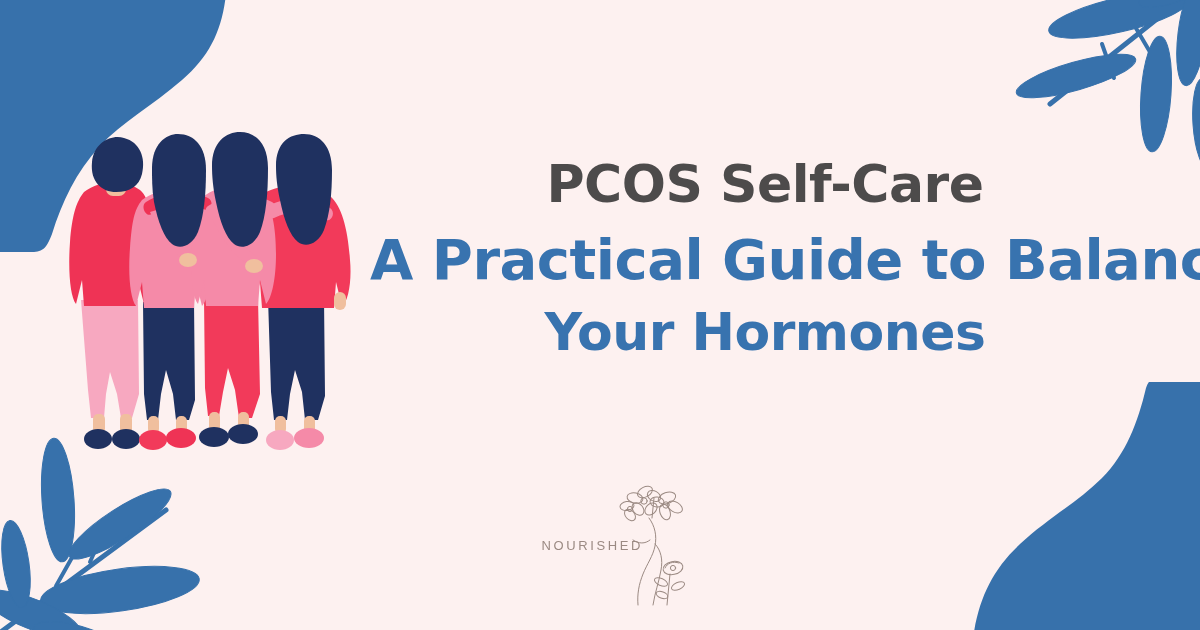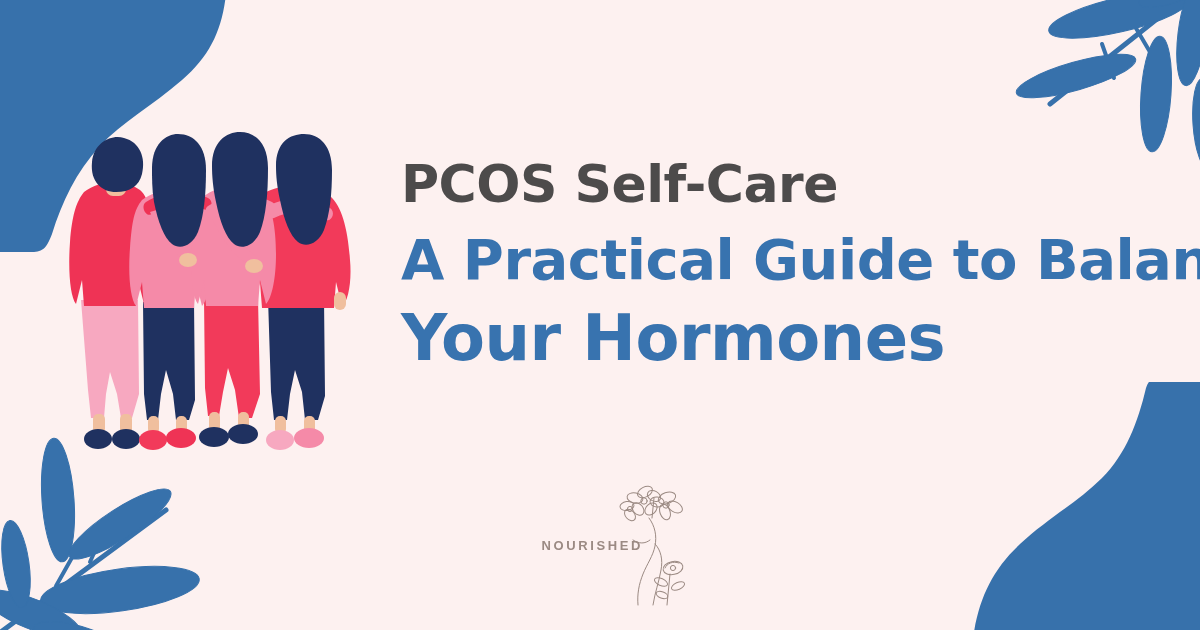--- a/index.html
+++ b/index.html
@@ -37,60 +37,59 @@
     width: 300px;
     height: 330px;
   }
 
   
   #headline {
     position: absolute;
     left: 370px;
     top: 158px;
     width: 790px;
-    margin-left: 31px;
+    text-align: center;
   }
   .hl-line {
     font-family: "DejaVu Sans", sans-serif;
     font-weight: bold;
     letter-spacing: -0.5px;
     line-height: 1.02;
     white-space: nowrap;
   }
   #hl-1 {
     font-size: 52px;
     color: #4d4b4b;
     margin-bottom: 20px;
   }
   #hl-2 {
     font-size: 56px;
     color: #3873af;
     margin-bottom: 18px;
   }
   #hl-3 {
-    font-size: 64px;
+    font-size: 52px;
     color: #3873af;
   }
 
   
   #logo {
     position: absolute;
     left: 0;
     right: 0;
     bottom: 22px;
     height: 130px;
     display: flex;
     align-items: center;
     justify-content: center;
   }
   #logo-inner {
     position: relative;
     width: 230px;
     height: 130px;
-    font-weight: bold;
   }
   #logo-mark {
     position: absolute;
     right: 8px;
     top: 0;
   }
   #logo-text {
     position: absolute;
     left: 8px;
     top: 58px;

